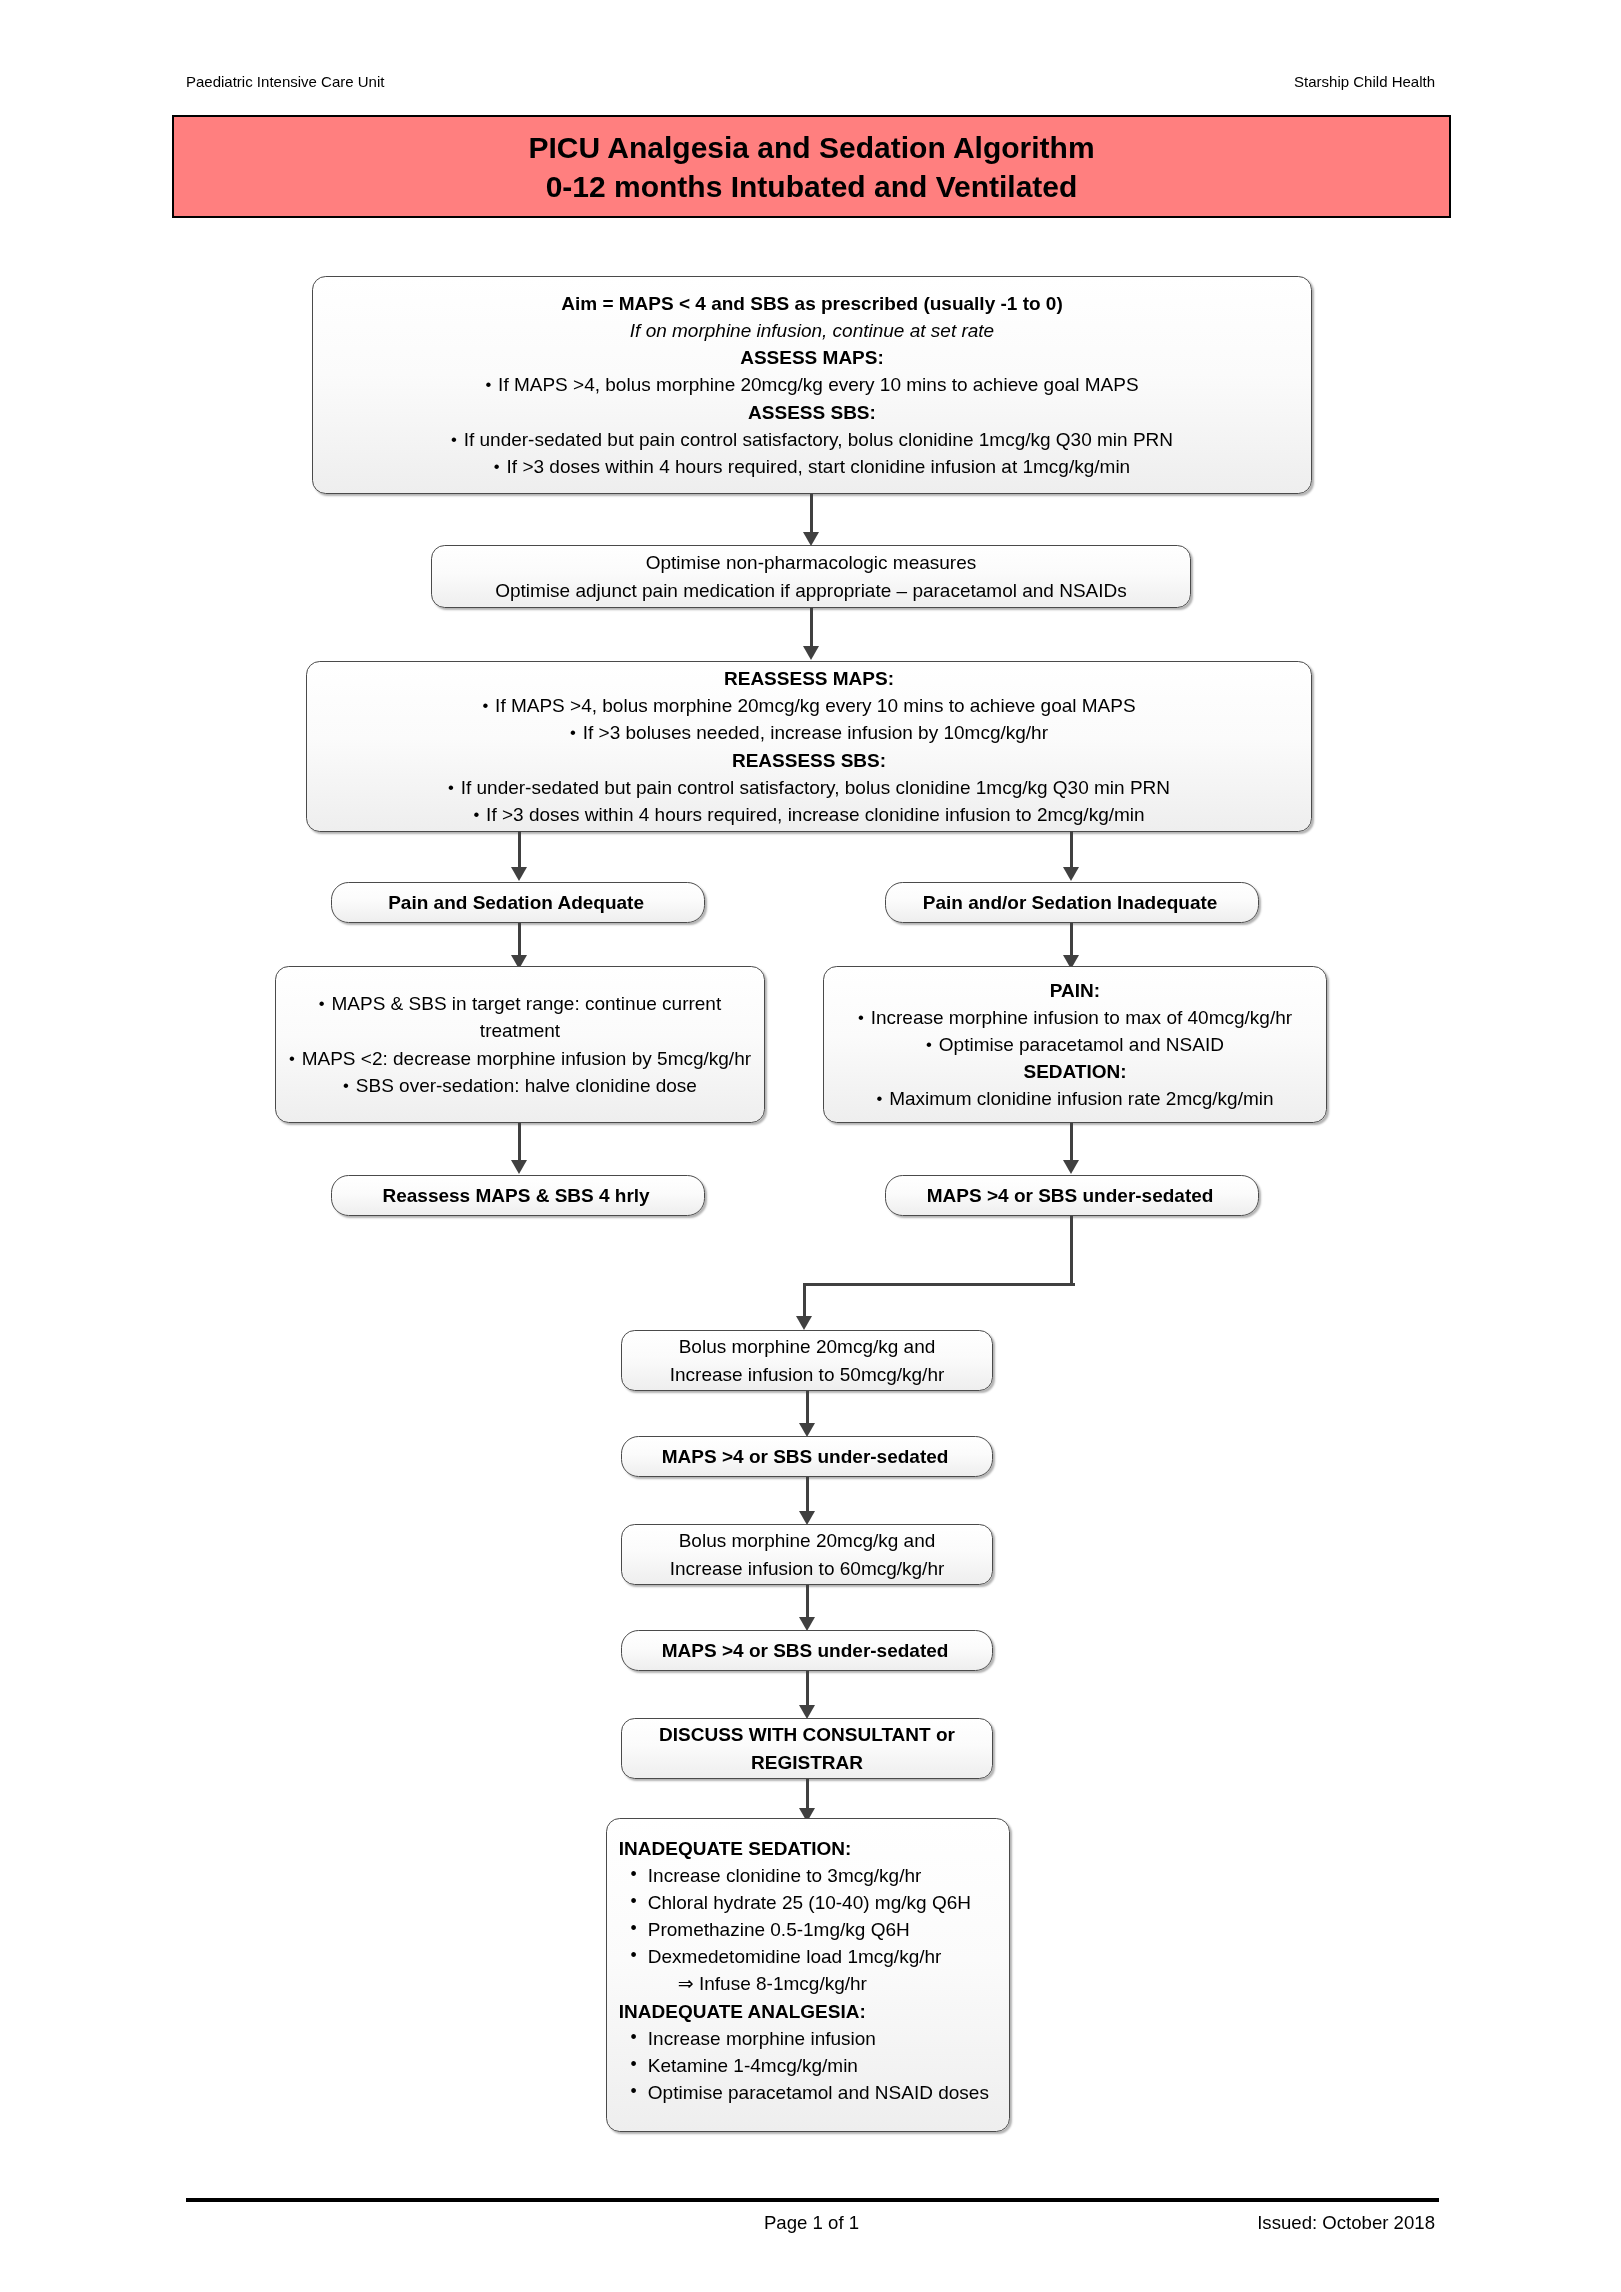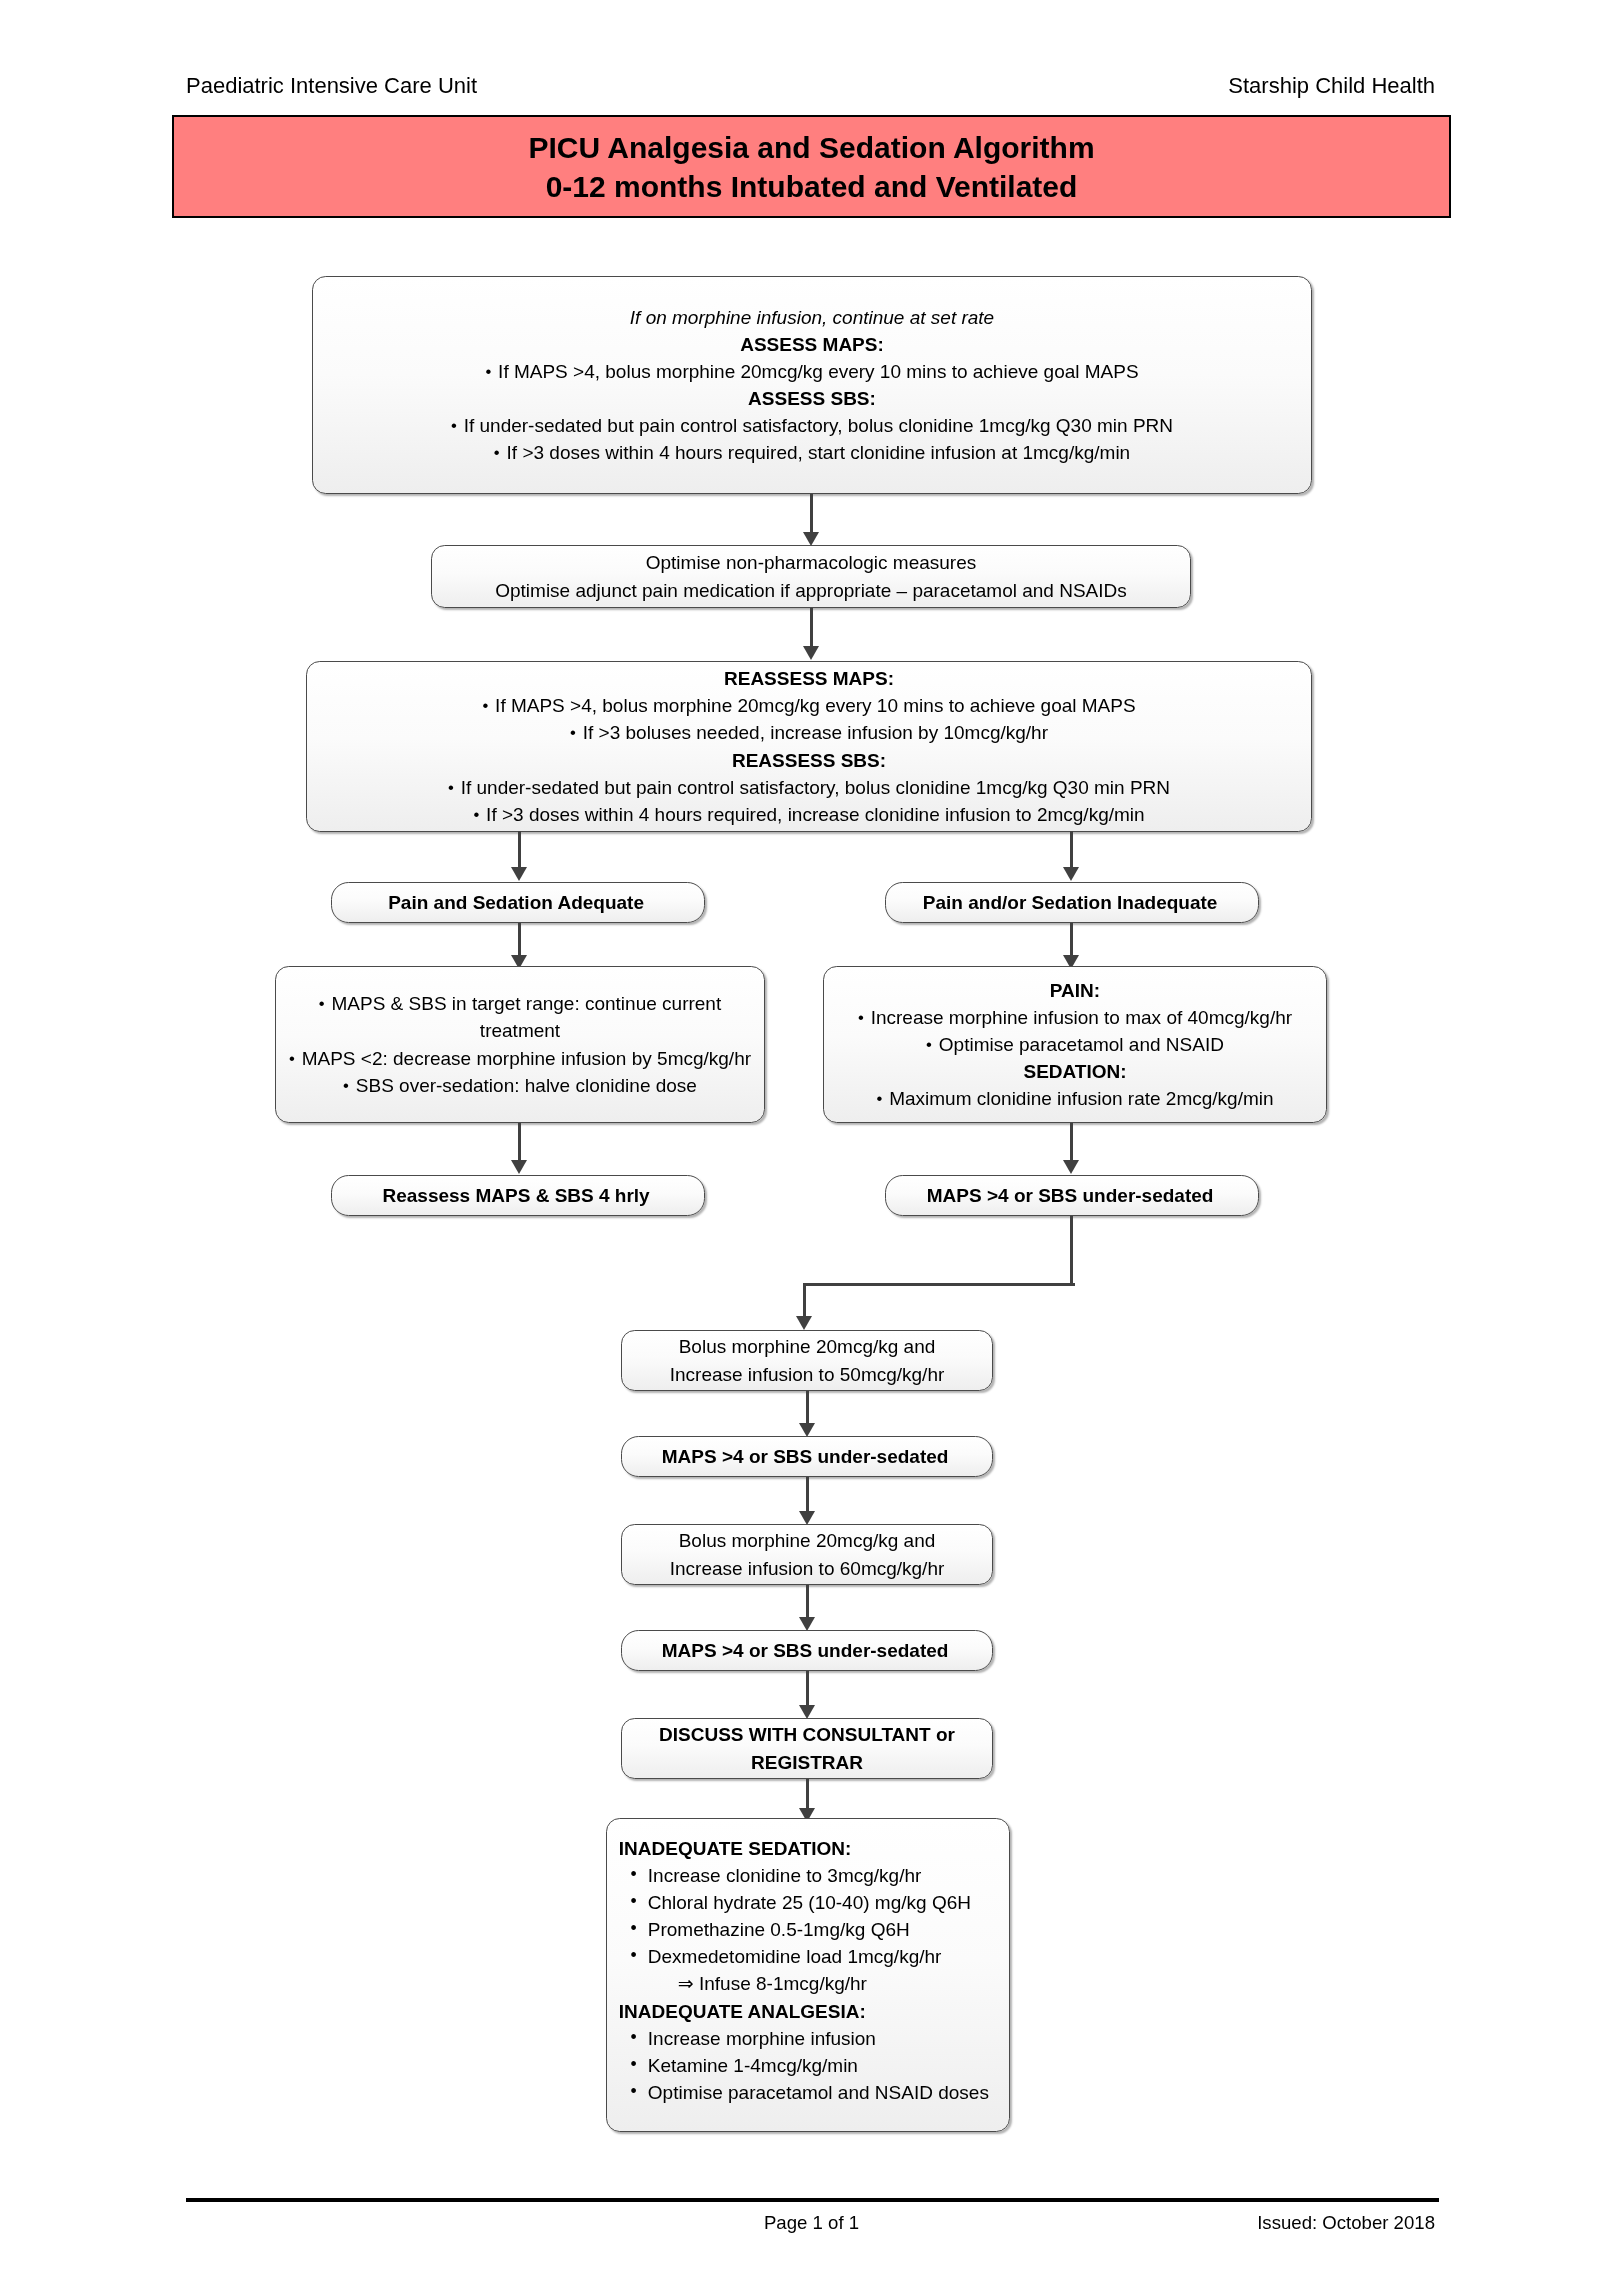--- a/index.html
+++ b/index.html
@@ -18,21 +18,21 @@
     height: 2293px;
     margin: 0 auto;
     background: #ffffff;
     overflow: hidden;
   }
 
   
   .hdr {
     position: absolute;
     top: 73px;
-    font-size: 22px;
+    font-size: 15px;
     white-space: nowrap;
   }
   .hdr-left  { left: 186px; }
   .hdr-right { right: 186px; }
 
   
   .banner {
     position: absolute;
     left: 172px;
     top: 115px;
@@ -144,20 +144,21 @@
 
   <div class="hdr hdr-left">Paediatric Intensive Care Unit</div>
   <div class="hdr hdr-right">Starship Child Health</div>
 
   <div class="banner">
     <div class="banner-line">PICU Analgesia and Sedation Algorithm</div>
     <div class="banner-line">0-12 months Intubated and Ventilated</div>
   </div>
 
   <div class="node" style="left:312px; top:276px; width:1000px; height:218px;">
+    <div class="row b">Aim = MAPS &lt; 4 and SBS as prescribed (usually -1 to 0)</div>
     <div class="row i">If on morphine infusion, continue at set rate</div>
     <div class="row b">ASSESS MAPS:</div>
     <div class="row bullrow">If MAPS &gt;4, bolus morphine 20mcg/kg every 10 mins to achieve goal MAPS</div>
     <div class="row b">ASSESS SBS:</div>
     <div class="row bullrow">If under-sedated but pain control satisfactory, bolus clonidine 1mcg/kg Q30 min PRN</div>
     <div class="row bullrow">If &gt;3 doses within 4 hours required, start clonidine infusion at 1mcg/kg/min</div>
   </div>
 
   <div class="line vline" style="left:810px; top:494px; height:45px;"></div>
   <div class="arrow" style="left:803px; top:532px;"></div>

